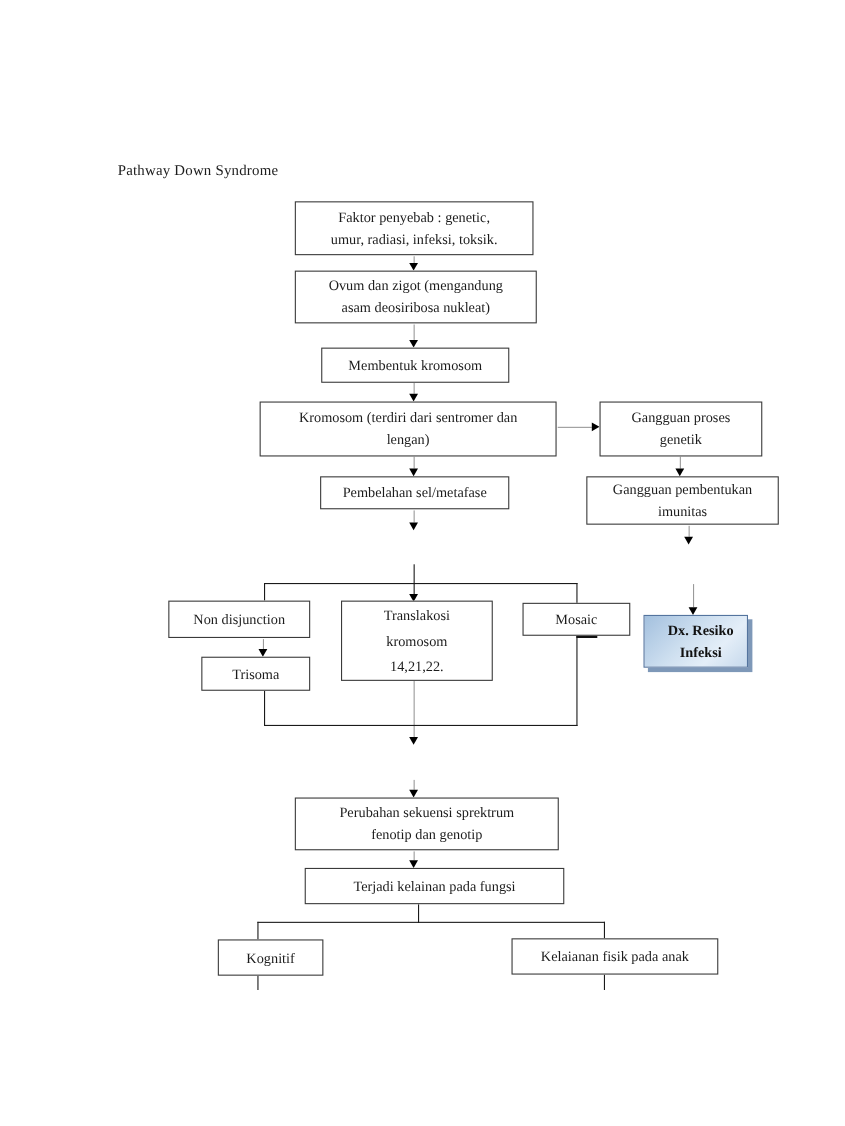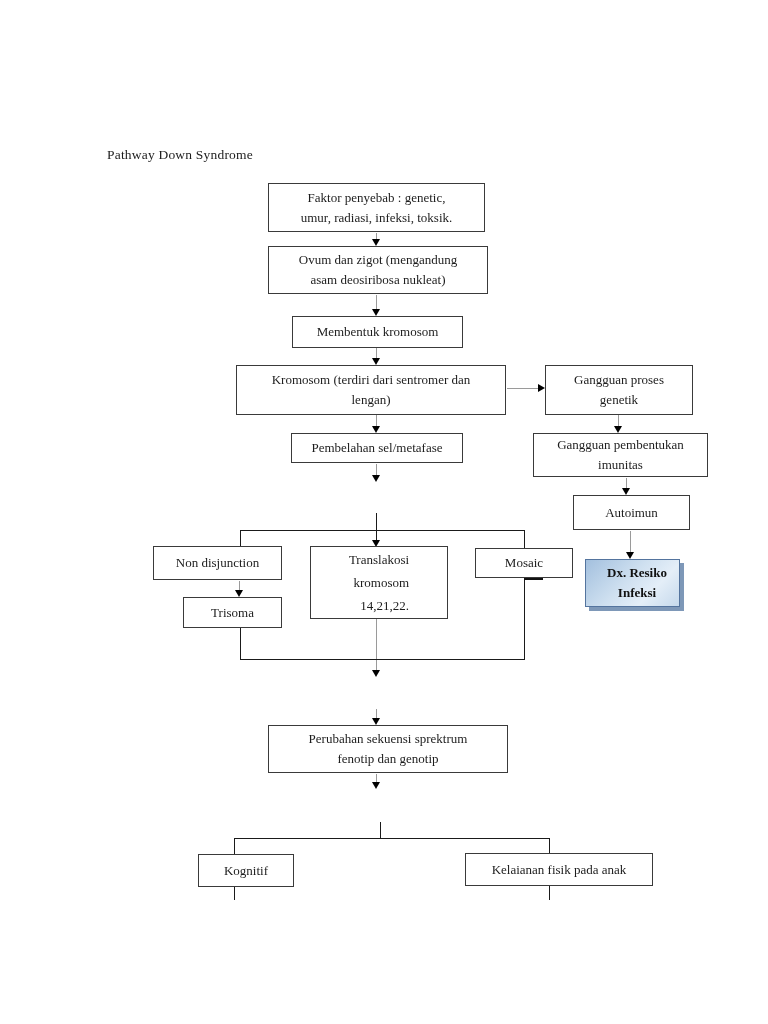--- a/index.html
+++ b/index.html
@@ -109,27 +109,27 @@
   <div class="node" style="left:268px;top:246px;width:220px;height:48px;">Ovum dan zigot (mengandung
 asam deosiribosa nukleat)</div>
   <div class="node" style="left:292px;top:316px;width:171px;height:32px;">Membentuk kromosom</div>
   <div class="node" style="left:236px;top:365px;width:270px;height:50px;">Kromosom (terdiri dari sentromer dan
 lengan)</div>
   <div class="node" style="left:545px;top:365px;width:148px;height:50px;">Gangguan proses
 genetik</div>
   <div class="node" style="left:291px;top:433px;width:172px;height:30px;">Pembelahan sel/metafase</div>
   <div class="node" style="left:533px;top:433px;width:175px;height:44px;">Gangguan pembentukan
 imunitas</div>
-  <div class="node" style="left:573px;top:495px;width:117px;height:35px;">Autoimun</div>
   <div class="node" style="left:153px;top:546px;width:129px;height:34px;">Non disjunction</div>
-  <div class="node loose" style="left:310px;top:546px;width:138px;height:73px;text-align:right;">Translakosi
+  <div class="node loose" style="left:310px;top:546px;width:138px;height:73px;">Translakosi
 kromosom
 14,21,22.</div>
   <div class="node" style="left:475px;top:548px;width:98px;height:30px;">Mosaic</div>
   <div class="node highlight" style="left: 585px; top: 559px; width: 95px; height: 48px; padding-left: 12px; --dx-top: #a3c0de; --dx-bottom: #c6d9ec; --dx-border: #54749e; --dx-shadow: #7e98b8;">Dx. Resiko
 Infeksi</div>
   <div class="node" style="left:183px;top:597px;width:99px;height:31px;">Trisoma</div>
   <div class="node" style="left:268px;top:725px;width:240px;height:48px;">Perubahan sekuensi sprektrum
 fenotip dan genotip</div>
+  <div class="node" style="left:277px;top:789px;width:236px;height:33px;">Terjadi kelainan pada fungsi</div>
   <div class="node" style="left:198px;top:854px;width:96px;height:33px;">Kognitif</div>
   <div class="node" style="left:465px;top:853px;width:188px;height:33px;">Kelaianan fisik pada anak</div>
 
 </div>
 
 </body></html>

